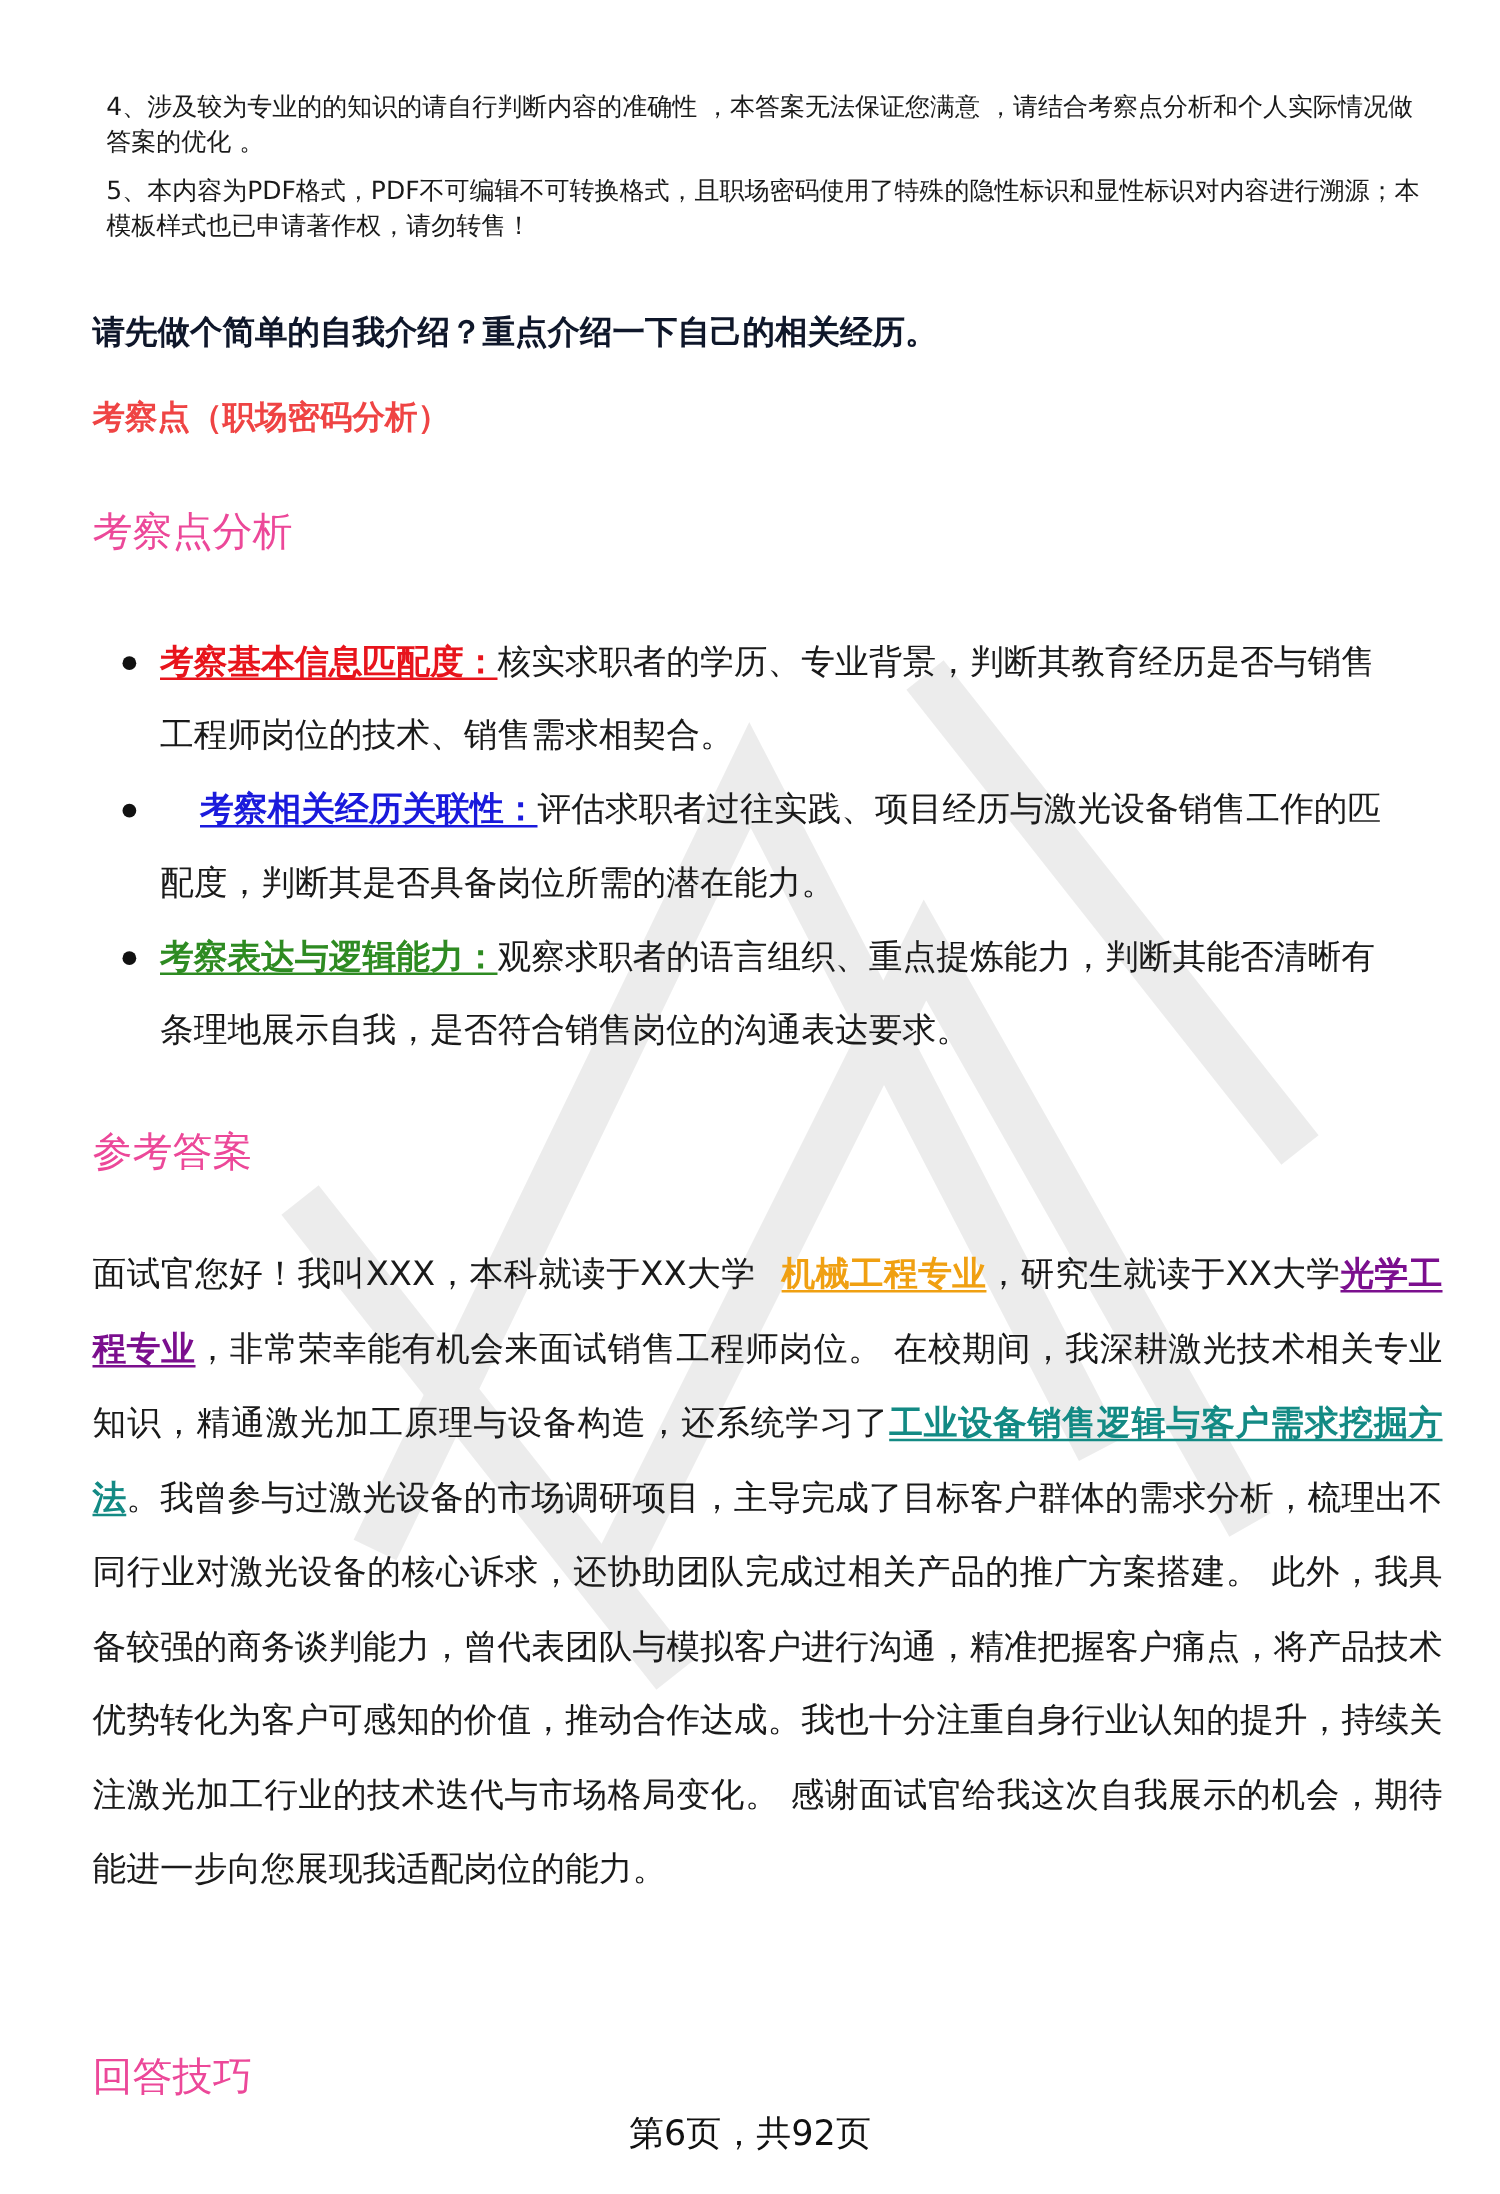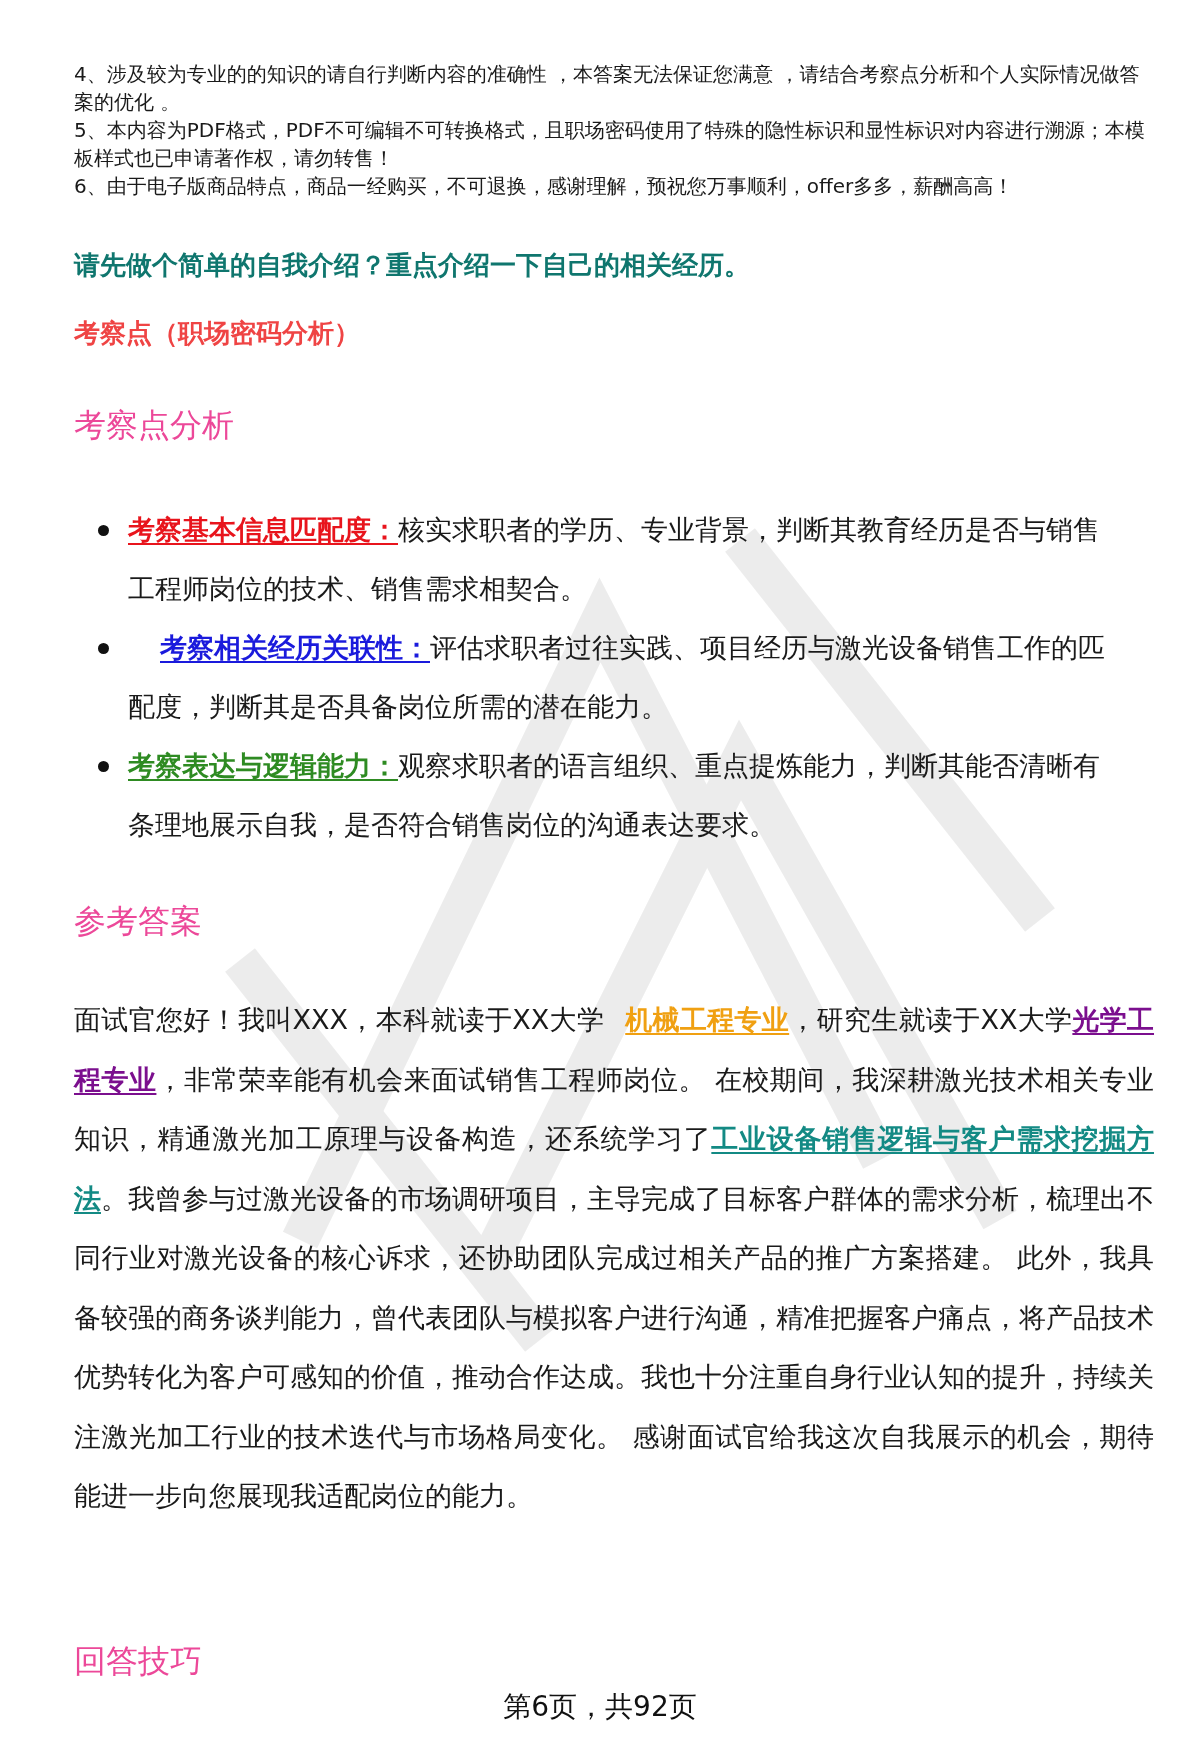--- a/index.html
+++ b/index.html
@@ -18,24 +18,24 @@
       opacity: 0.07;
     }
     .page {
       position: absolute;
       left: 74px; top: 0; width: 1080px;
     }
     .notes {
       position: absolute; left: 0; top: 60px; width: 1080px;
       font-size: 20px; line-height: 28px; color: #1a1a1a;
     }
-    .notes p { margin: 0; }
+    .notes p { margin: 11px; }
     .question {
       position: absolute; left: 0; top: 248px;
-      font-size: 26px; font-weight: bold; color: #0f766e; white-space: nowrap;
+      font-size: 26px; font-weight: bold; color: #0f172a; white-space: nowrap;
     }
     .exam-point {
       position: absolute; left: 0; top: 316px;
       font-size: 26px; font-weight: bold; color: #ef4444; white-space: nowrap;
     }
     .h2 {
       position: absolute; left: 0;
       font-size: 32px; font-weight: normal; color: #ec4899; white-space: nowrap;
     }
     .h2.analysis { top: 404px; }
@@ -86,21 +86,20 @@
     <path d="M560 80 L860 460"></path>
     <path d="M60 500 L360 880"></path>
   </g>
 </svg>
 
 <div class="page">
 
   <div class="notes">
     <p>4、涉及较为专业的的知识的请自行判断内容的准确性 ，本答案无法保证您满意 ，请结合考察点分析和个人实际情况做答案的优化 。</p>
     <p>5、本内容为PDF格式，PDF不可编辑不可转换格式，且职场密码使用了特殊的隐性标识和显性标识对内容进行溯源；本模板样式也已申请著作权，请勿转售！</p>
-    <p>6、由于电子版商品特点，商品一经购买，不可退换，感谢理解，预祝您万事顺利，offer多多，薪酬高高！</p>
   </div>
 
   <div class="question">请先做个简单的自我介绍？重点介绍一下自己的相关经历。</div>
   <div class="exam-point">考察点（职场密码分析）</div>
 
   <div class="h2 analysis">考察点分析</div>
 
   <ul class="bullets">
     <li class="bullet-item">
       <span class="bullet-dot"></span>

